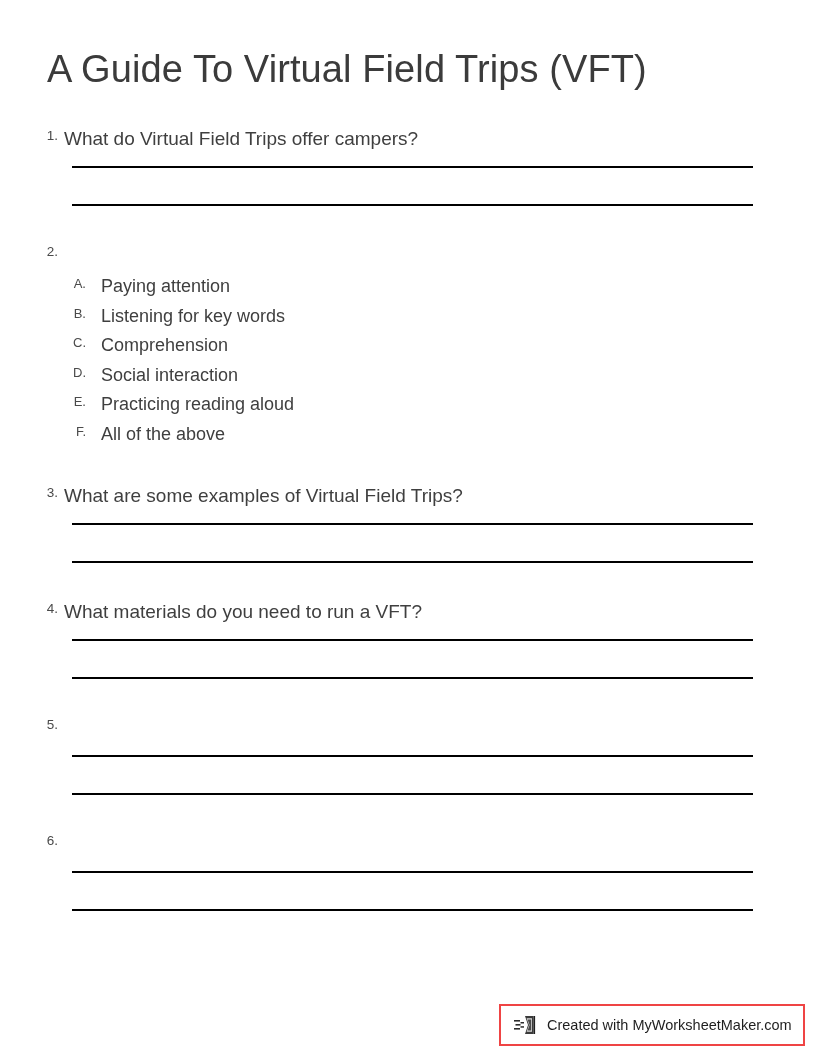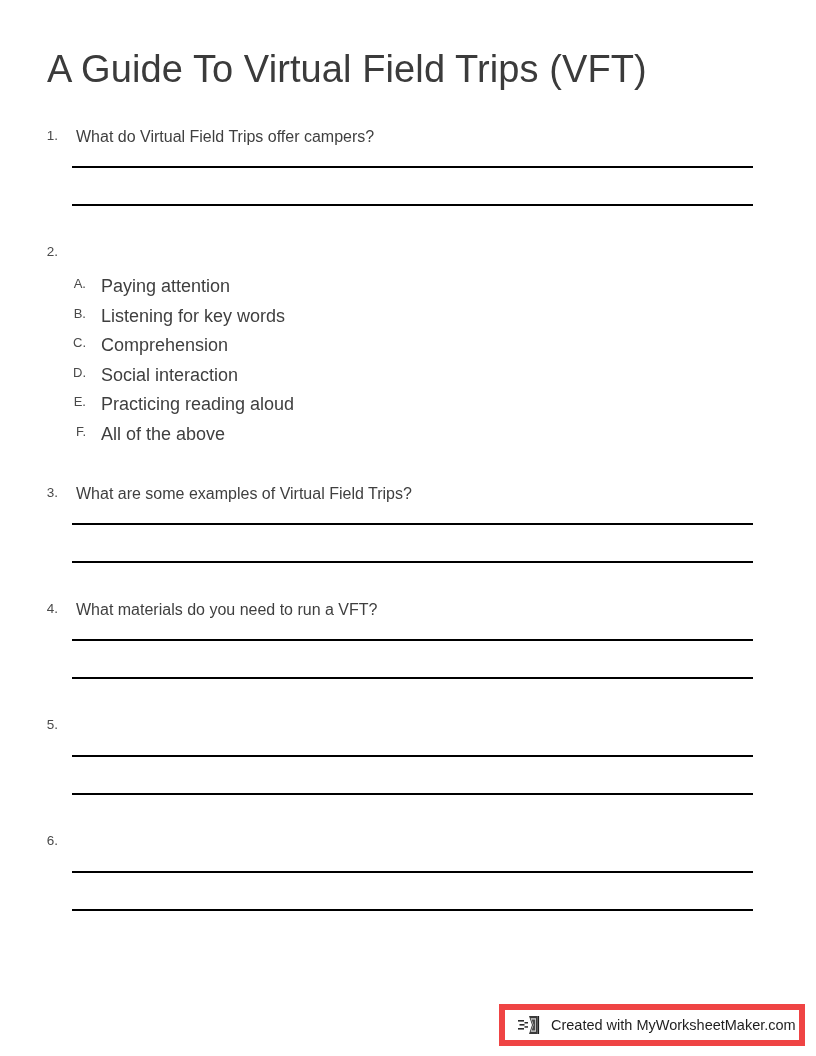--- a/index.html
+++ b/index.html
@@ -46,22 +46,22 @@
   .q-number {
     position: absolute;
     left: 32px;
     width: 26px;
     text-align: right;
     font-size: 13.5px;
     color: #4a4a4a;
   }
   .q-text {
     position: absolute;
-    left: 76px;
-    font-size: 16px;
+    left: 64px;
+    font-size: 19px;
     color: #3f3f3f;
     white-space: nowrap;
   }
   .answer-lines {
     position: relative;
     margin-left: 72px;
     width: 681px;
   }
   .answer-line {
     width: 681px;
@@ -98,21 +98,21 @@
   .block-gap { height: 32px; }
   .block-gap-large { height: 38px; }
 
   .footer-badge {
     position: absolute;
     left: 499px;
     top: 1004px;
     width: 306px;
     height: 42px;
     box-sizing: border-box;
-    border: 6px solid #ef4444;
+    border: 2px solid #ef4444;
     background: #ffffff;
     display: flex;
     align-items: center;
     padding-left: 13px;
   }
   .footer-logo {
     width: 24px;
     height: 22px;
     flex: 0 0 auto;
     margin-right: 9px;

